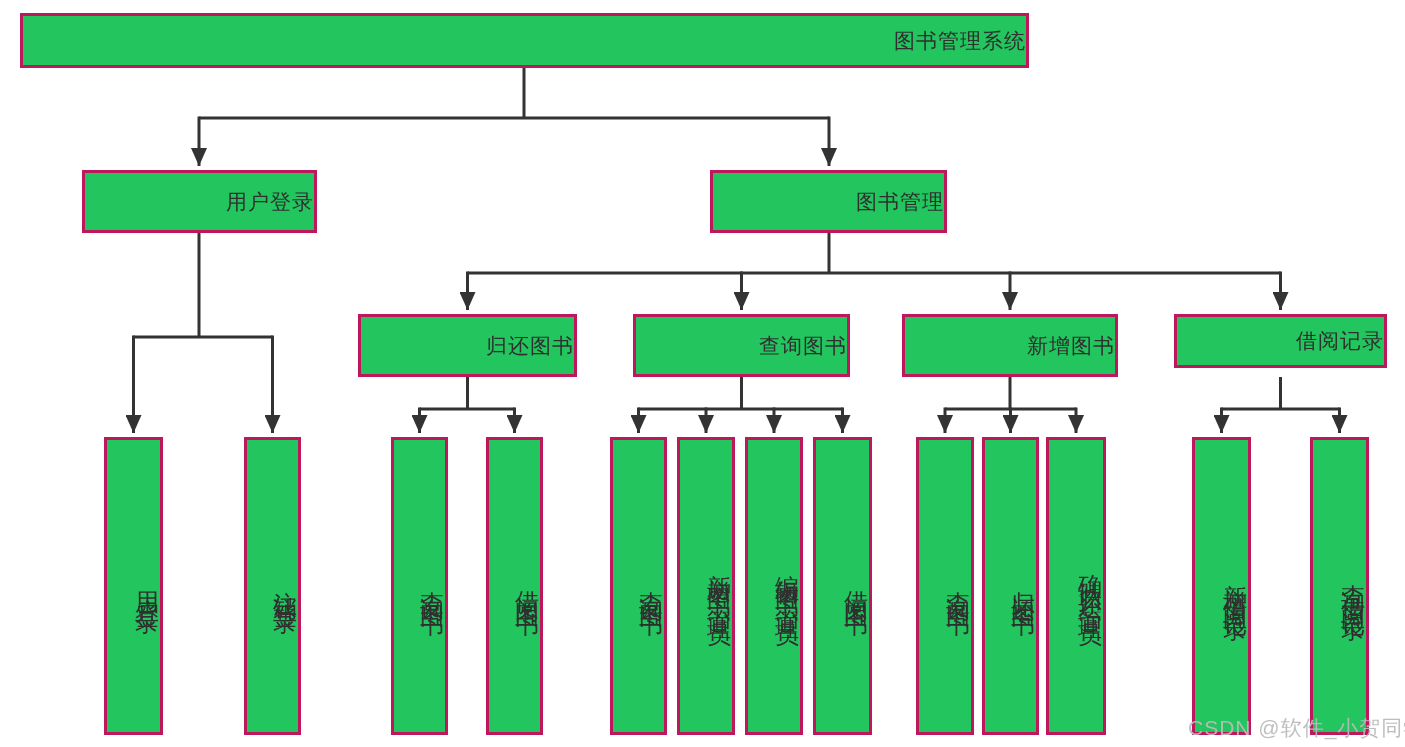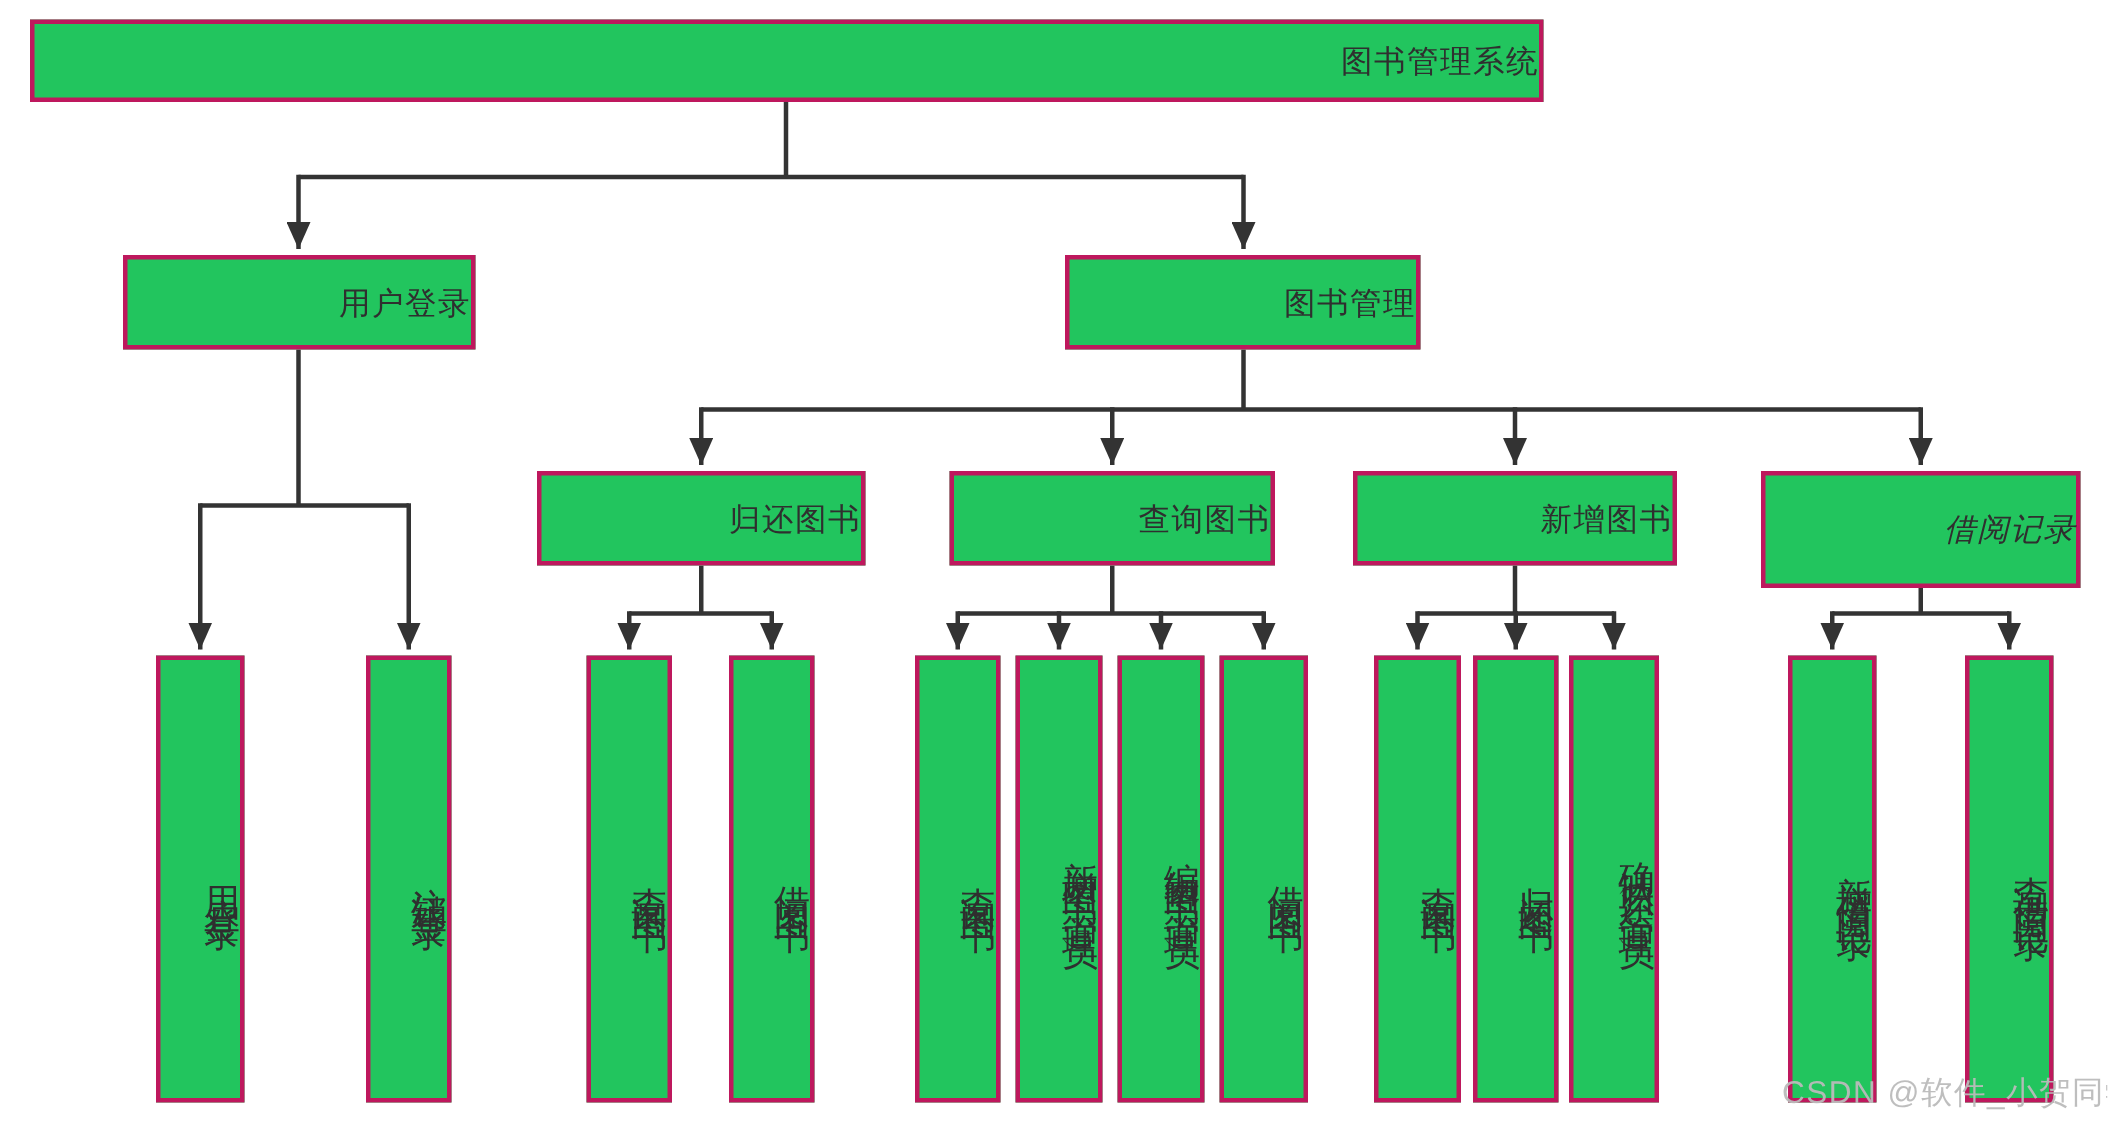--- a/index.html
+++ b/index.html
@@ -36,21 +36,21 @@
   .hnode {
     font-size: 21px;
     letter-spacing: 1px;
   }
   .root-node   { left: 20px;  top: 13px;  width: 1009px; height: 55px; }
   .l2-a        { left: 82px;  top: 170px; width: 235px;  height: 63px; }
   .l2-b        { left: 710px; top: 170px; width: 237px;  height: 63px; padding-left: 40px; }
   .l3-a        { left: 358px; top: 314px; width: 219px;  height: 63px; }
   .l3-b        { left: 633px; top: 314px; width: 217px;  height: 63px; }
   .l3-c        { left: 902px; top: 314px; width: 216px;  height: 63px; }
-  .l3-d        { left: 1174px;top: 314px; width: 213px;  height: 78px; font-style: italic; }
+  .l3-d        { left: 1174px;top: 314px; width: 213px;  height: 54px; }
   .leaf {
     top: 437px;
     height: 298px;
   }
   .leaf .vtext {
     writing-mode: vertical-rl;
     text-orientation: mixed;
     font-size: 24px;
     letter-spacing: 7px;
     line-height: 1.1;

